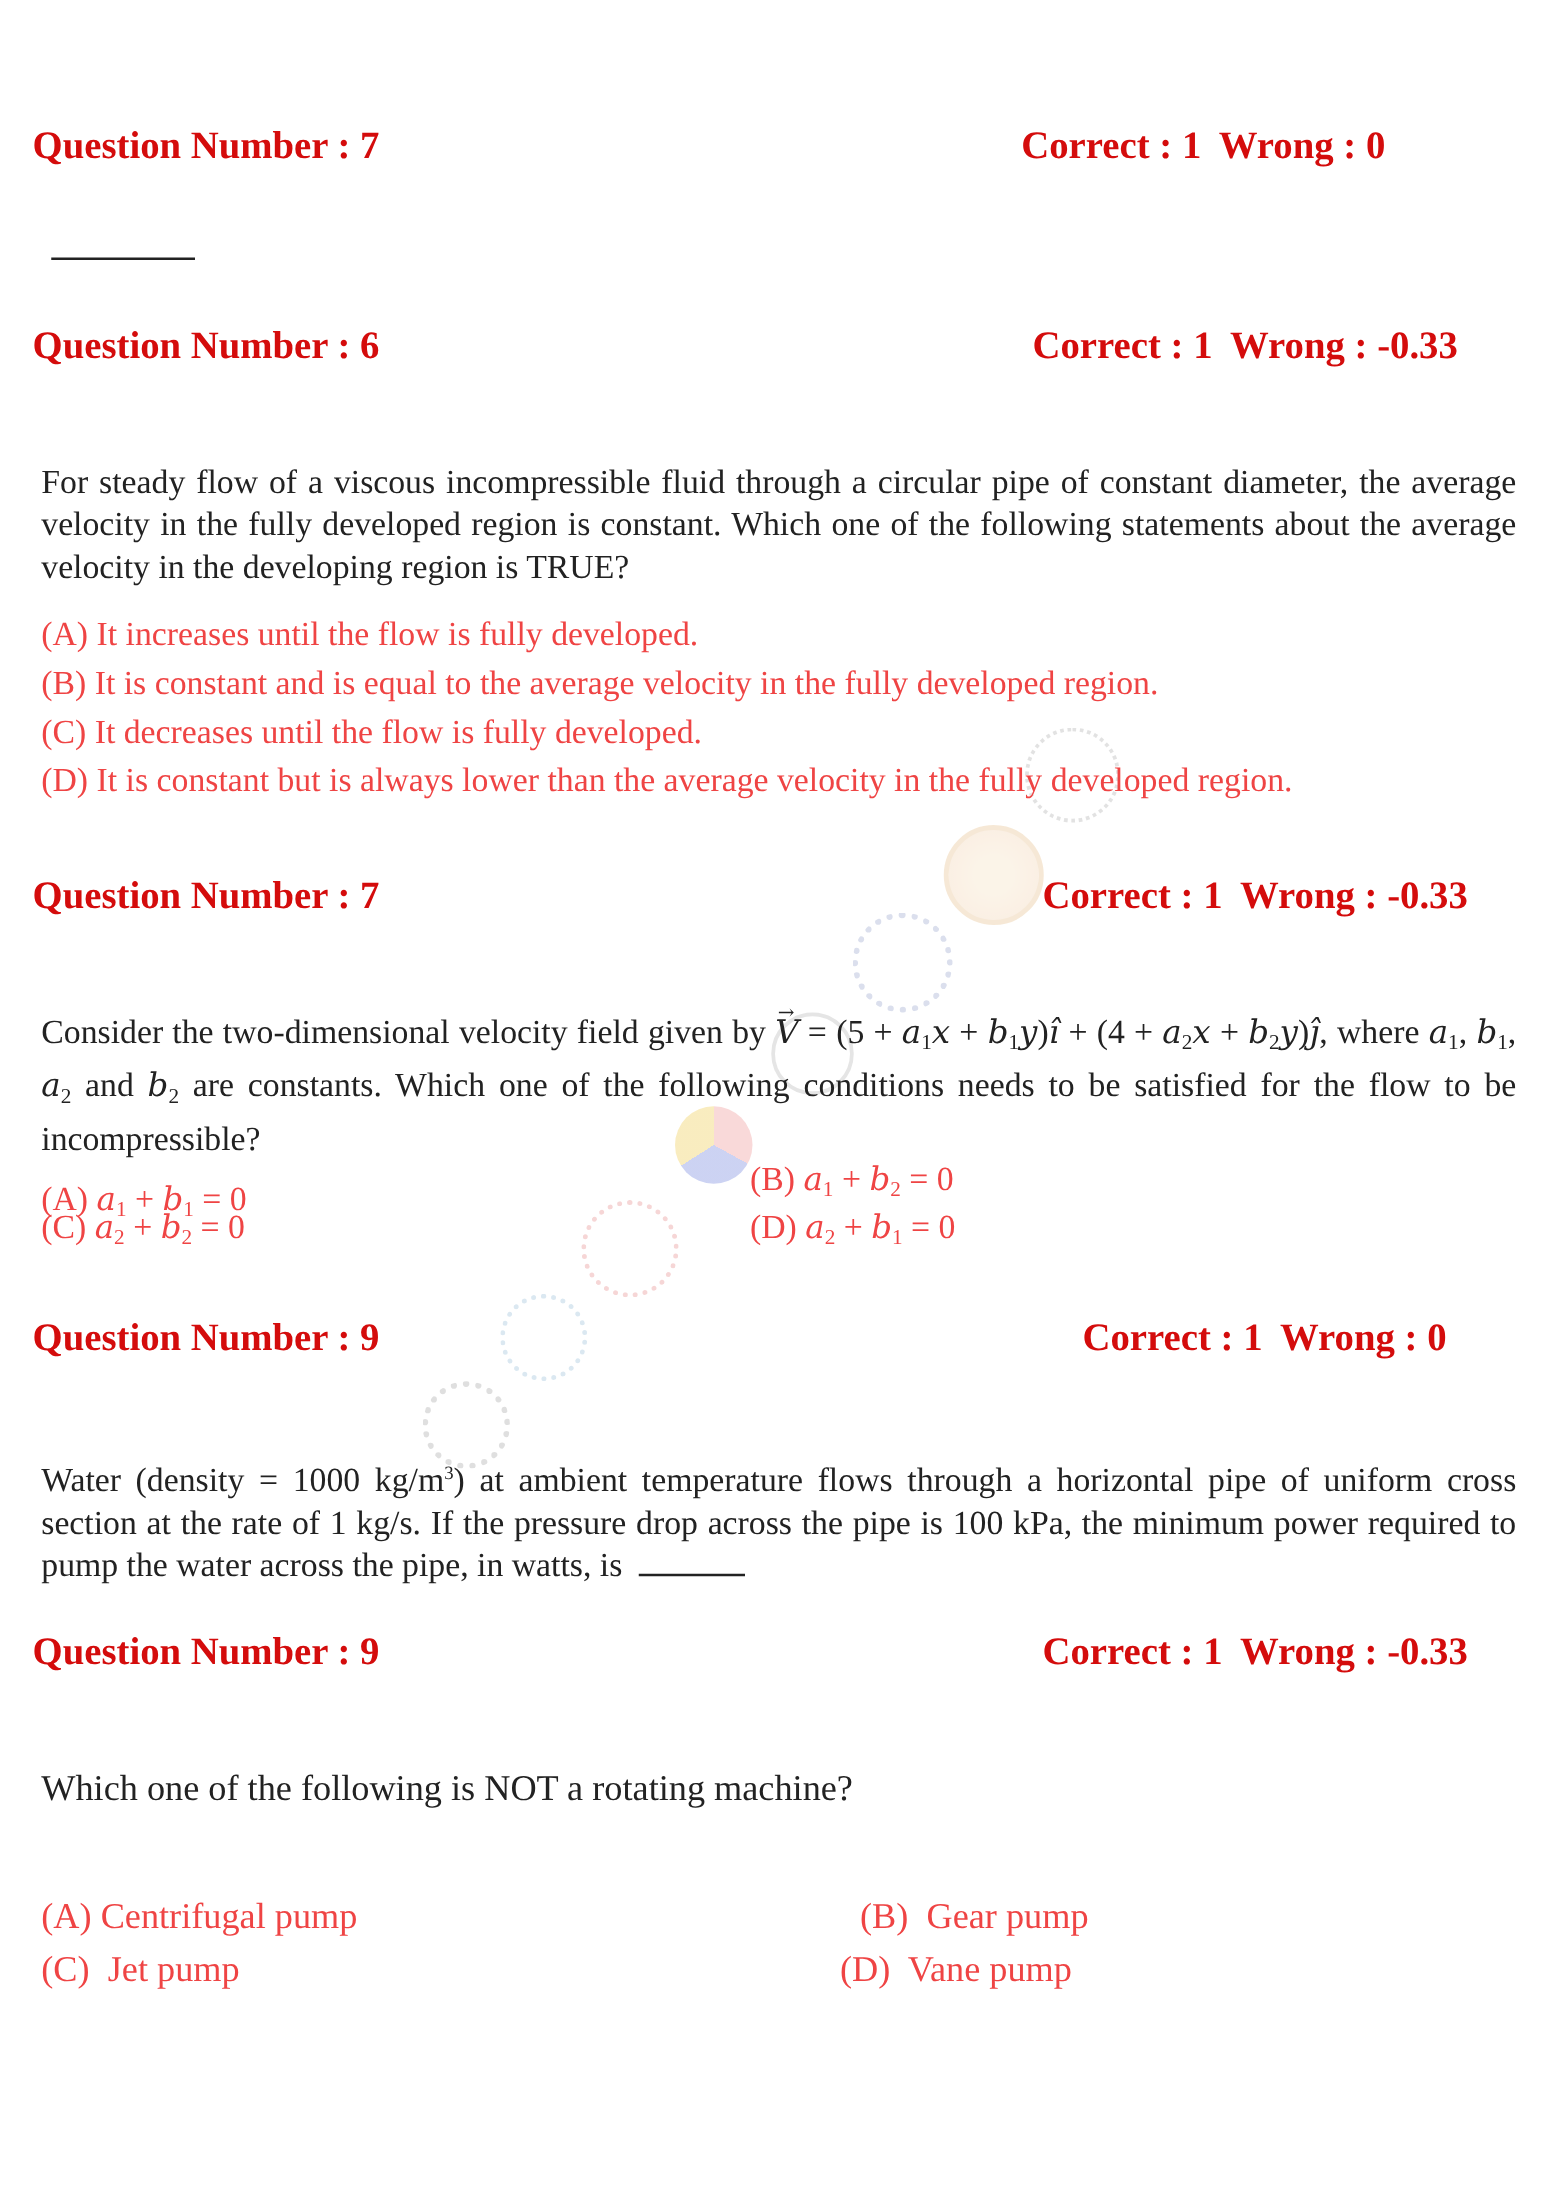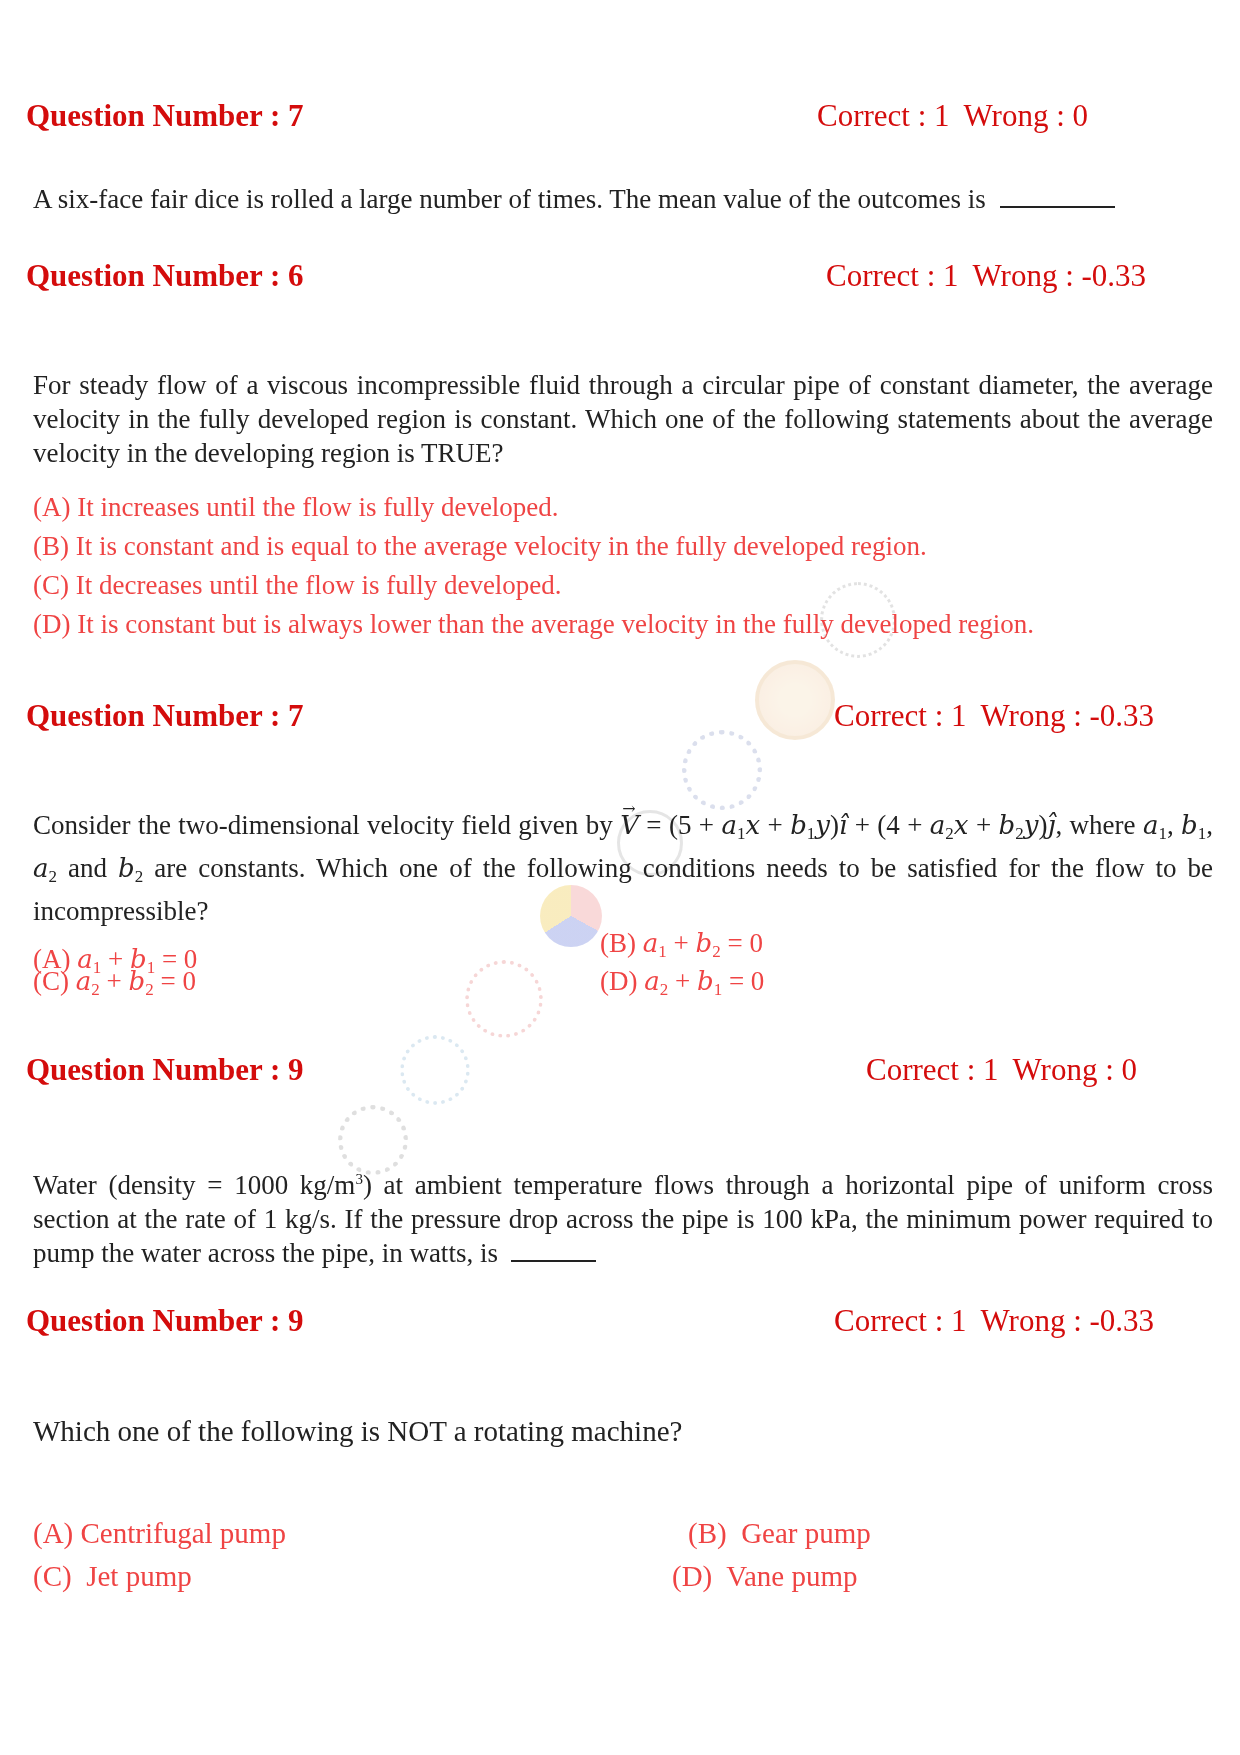--- a/index.html
+++ b/index.html
@@ -1,19 +1,19 @@
 <!DOCTYPE html>
 <html><head>
   <meta charset="utf-8">
   <style>
     html, body { margin: 0; padding: 0; background: #ffffff; }
     body { width: 1240px; height: 1755px; position: relative; overflow: hidden;
            font-family: "Liberation Serif", "DejaVu Serif", serif; color: #222; }
     .qhead { position: absolute; left: 26px; font-weight: bold; font-size: 31px; color: #d40c0c; white-space: nowrap; }
-    .marks { position: absolute; font-weight: normal; font-size: 31px; color: #d40c0c; white-space: nowrap; }
+    .marks { position: absolute; font-weight: bold; font-size: 31px; color: #d40c0c; white-space: nowrap; }
     .marks span + span { margin-left: 14px; }
     .para { position: absolute; left: 33px; width: 1180px; font-size: 27px; line-height: 34px; color: #222; text-align: justify; text-align-last: left; }
     .opt { position: absolute; font-size: 27px; color: #ef4444; white-space: nowrap; }
     .blank { display: inline-block; border-bottom: 2px solid #222; vertical-align: baseline; height: 1px; }
     .math i { font-family: "DejaVu Serif", serif; font-style: italic; font-size: 26px; }
     sub { font-size: 17px; vertical-align: -5px; }
     sup { font-size: 15px; }
     .vec { position: relative; display: inline-block; font-style: italic; }
     .vec::before { content: "\2192"; position: absolute; top: -16px; left: 2px; font-size: 16px; font-style: normal; }
     .wm { position: absolute; border-radius: 50%; opacity: 0.28; pointer-events: none; }
@@ -29,21 +29,20 @@
 <div class="wm" style="left:465px;top:960px;width:70px;height:70px;border:4px dotted #e07070;"></div>
 <div class="wm" style="left:400px;top:1035px;width:62px;height:62px;border:4px dotted #80b0d0;"></div>
 <div class="wm" style="left:338px;top:1105px;width:60px;height:60px;border:5px dotted #909090;"></div>
 
 <section>
   <div class="qhead" style="top:98px;">Question Number : 7</div>
   <div class="marks" style="left:817px;top:98px;">
     <span>Correct : 1</span><span>Wrong : 0</span>
   </div>
   <div class="para" style="top:182px;white-space:nowrap;">
-    <span>A six-face fair dice is rolled a large number of times. The mean value of the outcomes is</span>
     <span class="blank" style="width:115px;margin-left:8px;"></span>
   </div>
 </section>
 
 <section>
   <div class="qhead" style="top:258px;">Question Number : 6</div>
   <div class="marks" style="left:826px;top:258px;">
     <span>Correct : 1</span><span>Wrong : -0.33</span>
   </div>
   <div class="para" style="top:368px;">For steady flow of a viscous incompressible fluid through a circular pipe of constant diameter, the average velocity in the fully developed region is constant. Which one of the following statements about the average velocity in the developing region is TRUE?</div>

